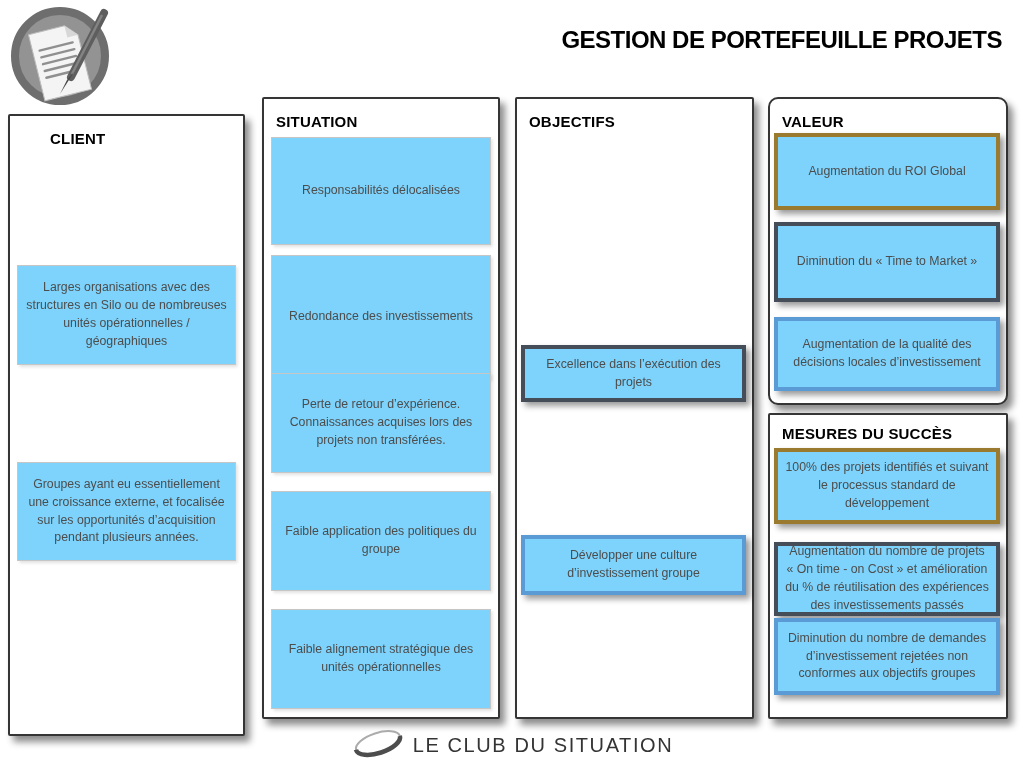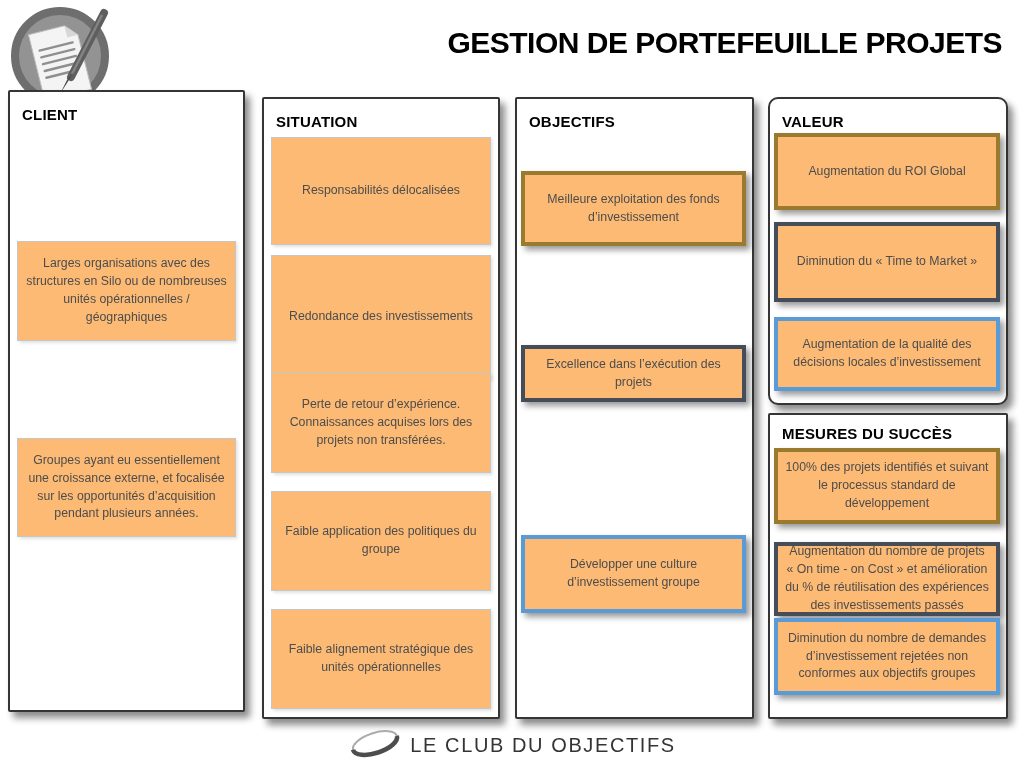--- a/index.html
+++ b/index.html
@@ -3,46 +3,46 @@
 <meta charset="utf-8">
 <style>
   html,body{margin:0;padding:0;}
   body{
     width:1024px;height:768px;background:#ffffff;
     font-family:"Liberation Sans", sans-serif;
     position:relative;overflow:hidden;
   }
   .title{
     position:absolute;top:26px;right:22px;margin:0;
-    font-size:30px;font-weight:bold;color:#000;letter-spacing:-0.5px;
+    font-size:24px;font-weight:bold;color:#000;letter-spacing:-0.5px;
     white-space:nowrap;
   }
   .logo-badge{position:absolute;left:6px;top:2px;width:112px;height:112px;}
 
   .panel{
     position:absolute;background:#fff;
     border:2px solid #353535;border-radius:2px;
     box-shadow:5px 6px 7px rgba(0,0,0,0.45);
     box-sizing:border-box;
   }
-  #panel-client   {left:8px;  top:90px; width:237px;height:622px;}
+  #panel-client   {left:8px;  top:114px; width:237px;height:622px;padding-left:28px;}
   #panel-situation{left:262px;top:97px; width:238px;height:622px;}
   #panel-objectifs{left:515px;top:97px; width:239px;height:622px;}
   #panel-valeur   {left:768px;top:97px; width:240px;height:308px;border-radius:10px;}
   #panel-mesures  {left:768px;top:413px;width:240px;height:306px;}
 
   .panel-header{
     font-size:15px;font-weight:bold;color:#000;
     padding:14px 10px 0 12px;letter-spacing:0.2px;
   }
   #panel-mesures .panel-header{padding-top:10px;}
 
   .box{
     position:absolute;display:flex;align-items:center;justify-content:center;
-    text-align:center;background:#fdba74;box-sizing:border-box;
+    text-align:center;background:#7dd3fc;box-sizing:border-box;
     font-size:12.3px;line-height:1.45;color:#4d4d4d;
     padding:3px 7px;
   }
   .box.plain{
     left:7px;right:7px;
     border:1px solid #c6c6c6;
     box-shadow:1.5px 2px 3px rgba(0,0,0,0.12);
   }
   .box.gold,.box.slate,.box.blue{
     left:4px;right:6px;
@@ -57,21 +57,21 @@
   .b-cl-2{top:346px;height:99px;}
   
   .b-si-1{top:38px; height:108px;}
   .b-si-2{top:156px;height:124px;}
   .b-si-3{top:274px;height:100px;}
   .b-si-4{top:392px;height:100px;}
   .b-si-5{top:510px;height:100px;}
   
   .b-ob-1{top:72px; height:75px;}
   .b-ob-2{top:246px;height:57px;}
-  .b-ob-3{top:436px;height:78px;}
+  .b-ob-3{top:436px;height:60px;}
   
   .b-va-1{top:34px; height:77px;}
   .b-va-2{top:123px;height:80px;text-align:right;}
   .b-va-3{top:218px;height:74px;}
   
   .b-me-1{top:33px; height:76px;}
   .b-me-2{top:127px;height:74px;}
   .b-me-3{top:203px;height:77px;}
 
   .footer{
@@ -133,23 +133,20 @@
   <div class="box plain b-si-4">
     <span>Faible application des politiques du groupe</span>
   </div>
   <div class="box plain b-si-5">
     <span>Faible alignement stratégique des unités opérationnelles</span>
   </div>
 </section>
 
 <section class="panel" id="panel-objectifs">
   <div class="panel-header">OBJECTIFS</div>
-  <div class="box gold b-ob-1">
-    <span>Meilleure exploitation des fonds d’investissement</span>
-  </div>
   <div class="box slate b-ob-2">
     <span>Excellence dans l’exécution des projets</span>
   </div>
   <div class="box blue b-ob-3">
     <span>Développer une culture d’investissement groupe</span>
   </div>
 </section>
 
 <section class="panel" id="panel-valeur">
   <div class="panel-header">VALEUR</div>
@@ -179,14 +176,14 @@
 
 <div class="footer">
   <span>
     <svg width="54" height="34" viewBox="0 0 54 34" aria-hidden="true">
       <g transform="rotate(-18 27 17)">
         <ellipse cx="27" cy="17" rx="23" ry="10" fill="none" stroke="#ababab" stroke-width="2"></ellipse>
         <ellipse cx="27" cy="17" rx="23" ry="10" fill="none" stroke="#4d4d4d" stroke-width="4.5" stroke-dasharray="54 56"></ellipse>
       </g>
     </svg>
   </span>
-  <span class="footer-text">LE CLUB DU OBJECTIFS</span>
+  <span class="footer-text">LE CLUB DU SITUATION</span>
 </div>
 
 </body></html>

